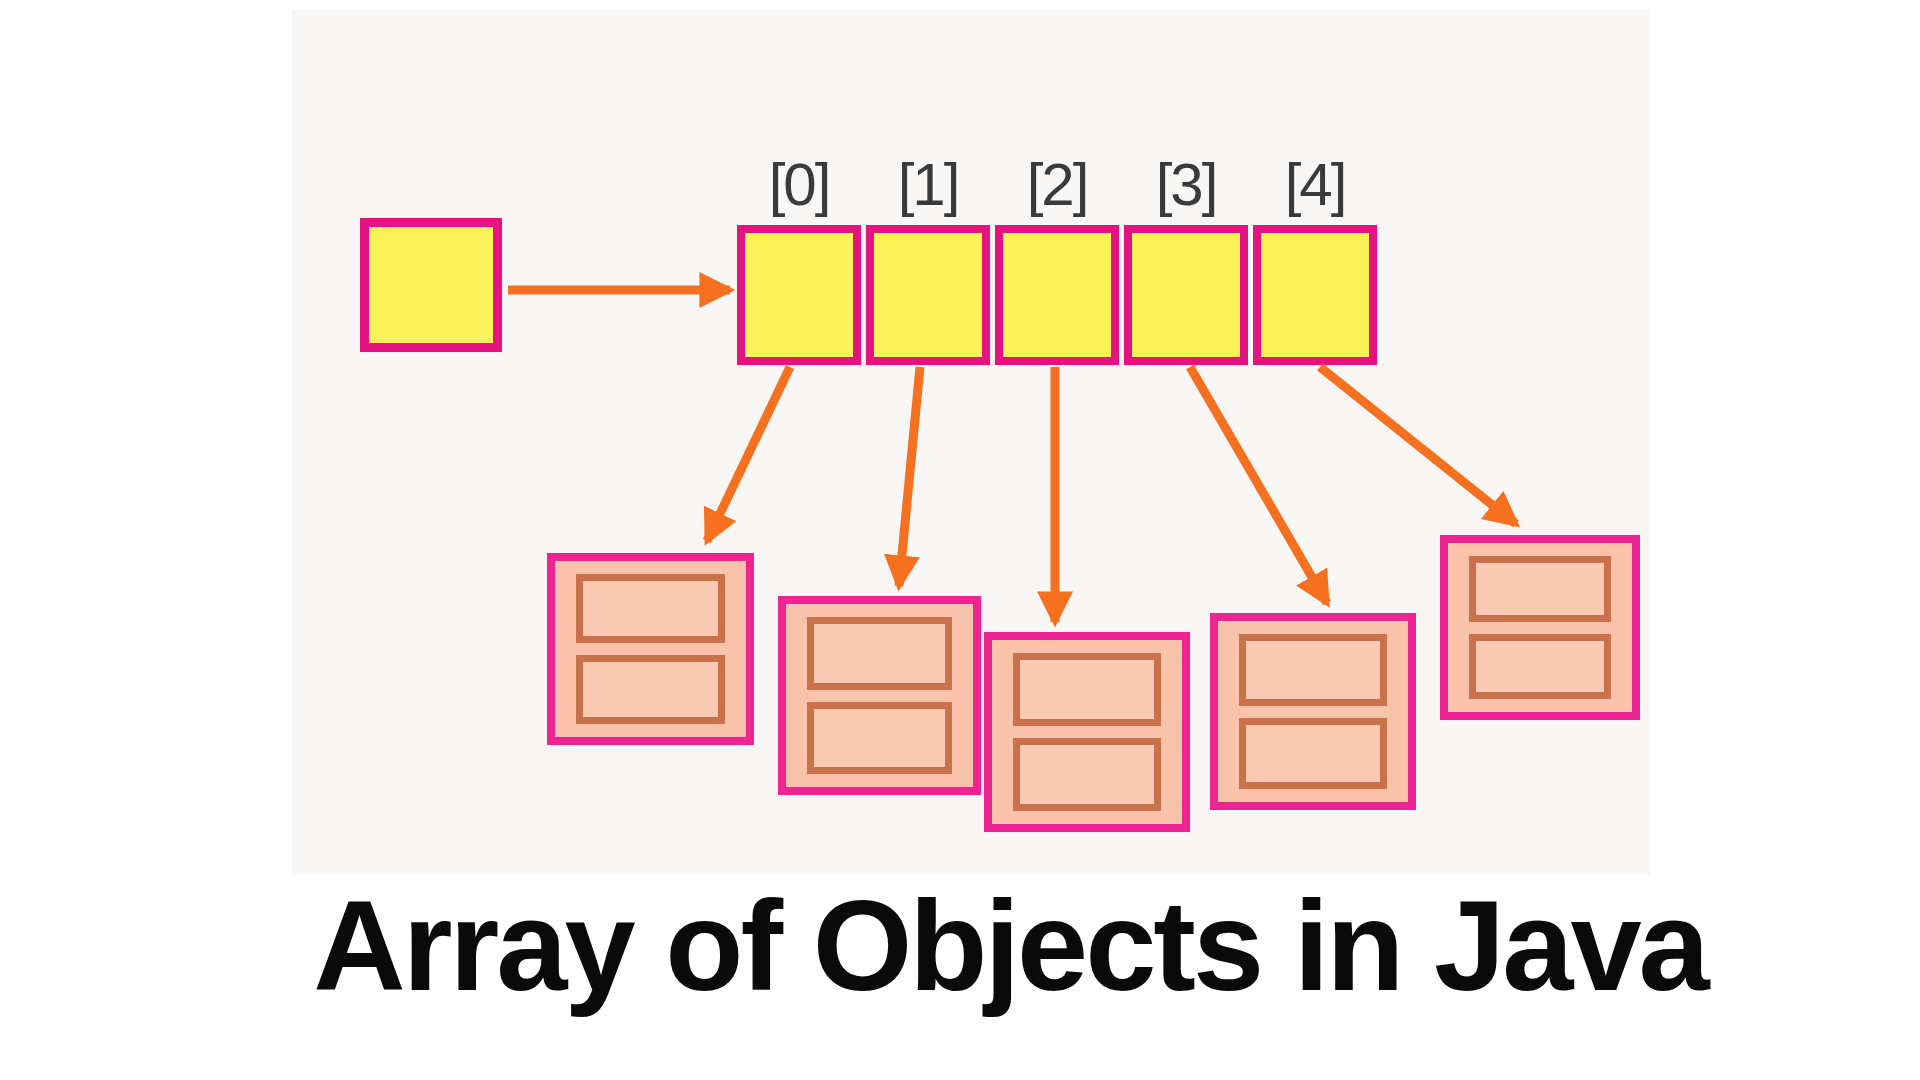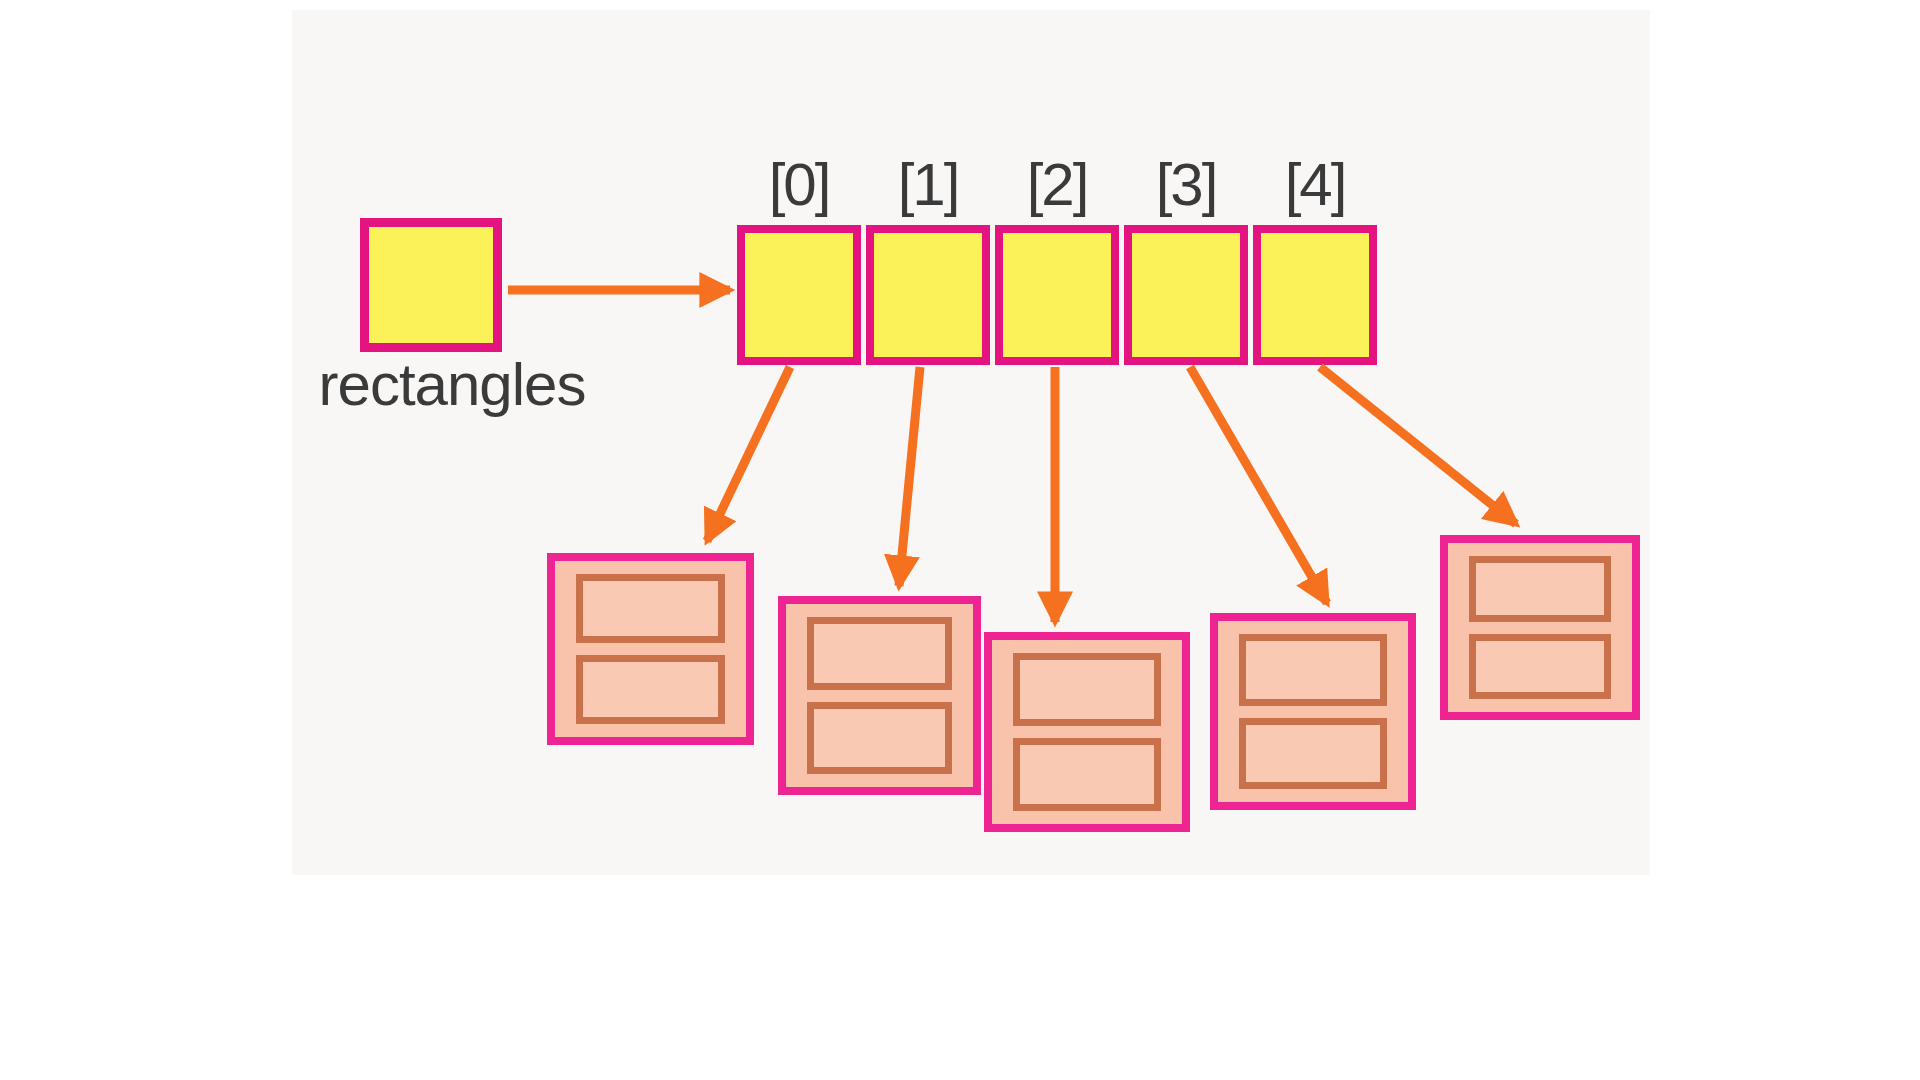--- a/index.html
+++ b/index.html
@@ -51,21 +51,20 @@
     color:var(--title,#0a0a0a);white-space:nowrap;
   }
 </style>
 </head>
 <body>
 
 <div class="canvas">
   <div class="panel"></div>
 
   <div class="pointer-square"></div>
-  <div class="pointer-label">rectangles</div>
 
   <div id="index-labels">
       <div class="index-label" style="left: 799px;">[0]</div>
       <div class="index-label" style="left: 928px;">[1]</div>
       <div class="index-label" style="left: 1057px;">[2]</div>
       <div class="index-label" style="left: 1186px;">[3]</div>
       <div class="index-label" style="left: 1315px;">[4]</div>
     </div>
 
   <div class="array-row" id="array-row">
@@ -106,13 +105,14 @@
       </marker>
     </defs>
   <line x1="508" y1="290" x2="730" y2="290" stroke="#f57120" stroke-width="9" marker-end="url(#ah)"></line>
       <line x1="790" y1="367" x2="707" y2="541" stroke="#f57120" stroke-width="9" marker-end="url(#ah)"></line>
       <line x1="920" y1="367" x2="899" y2="586" stroke="#f57120" stroke-width="9" marker-end="url(#ah)"></line>
       <line x1="1055" y1="367" x2="1055" y2="622" stroke="#f57120" stroke-width="9" marker-end="url(#ah)"></line>
       <line x1="1190" y1="367" x2="1327" y2="603" stroke="#f57120" stroke-width="9" marker-end="url(#ah)"></line>
       <line x1="1320" y1="367" x2="1516" y2="524" stroke="#f57120" stroke-width="9" marker-end="url(#ah)"></line>
     </svg>
 
+  <div class="diagram-title">Array of Objects in Java</div>
 </div>
 
 </body></html>

